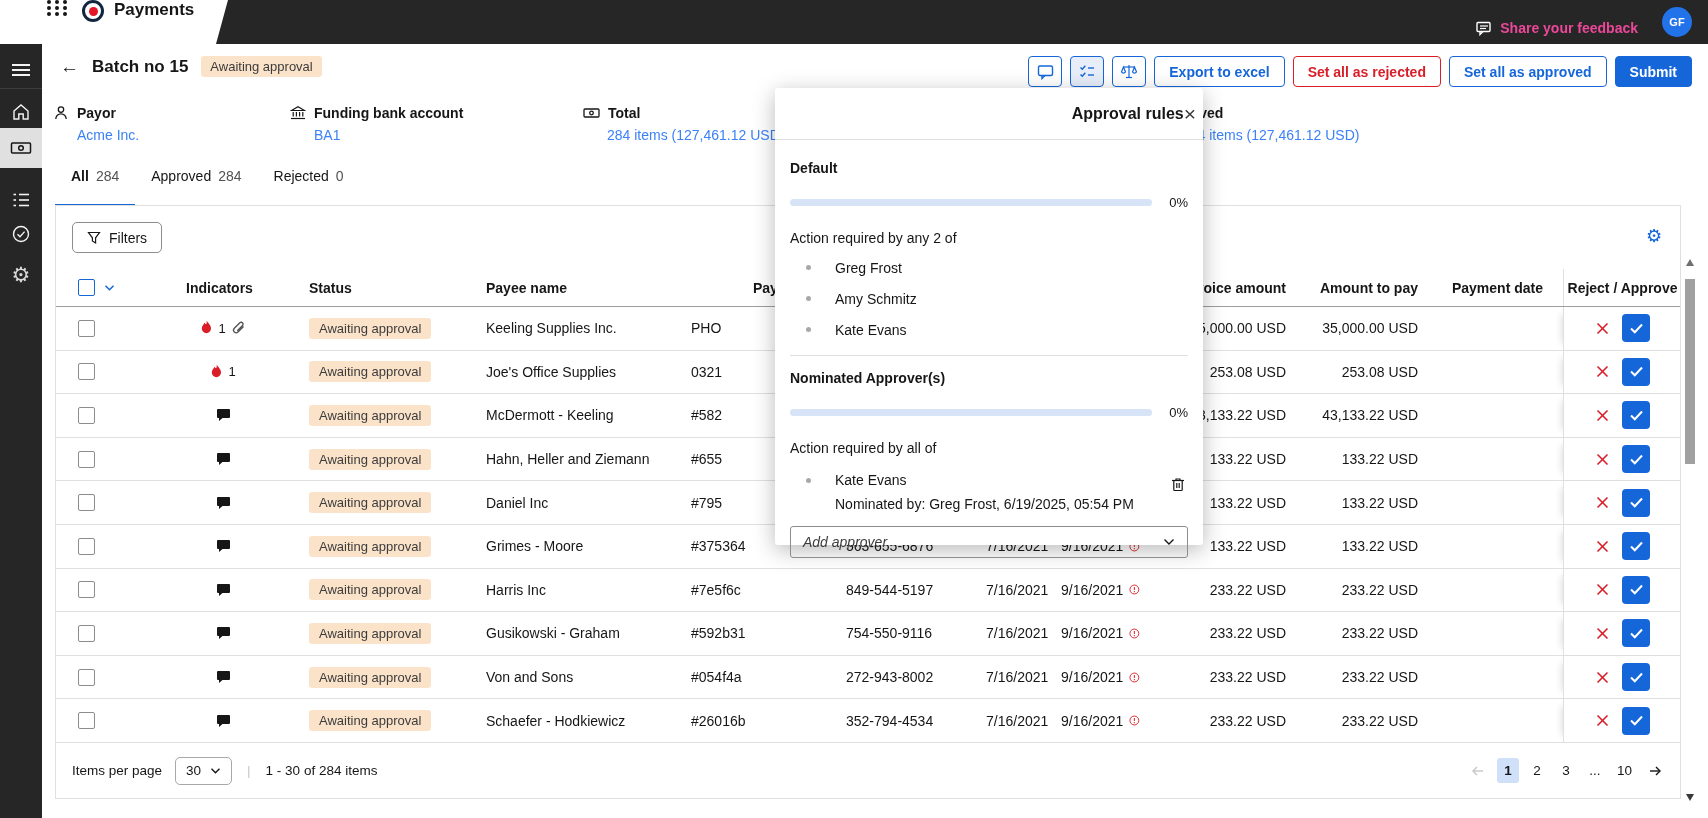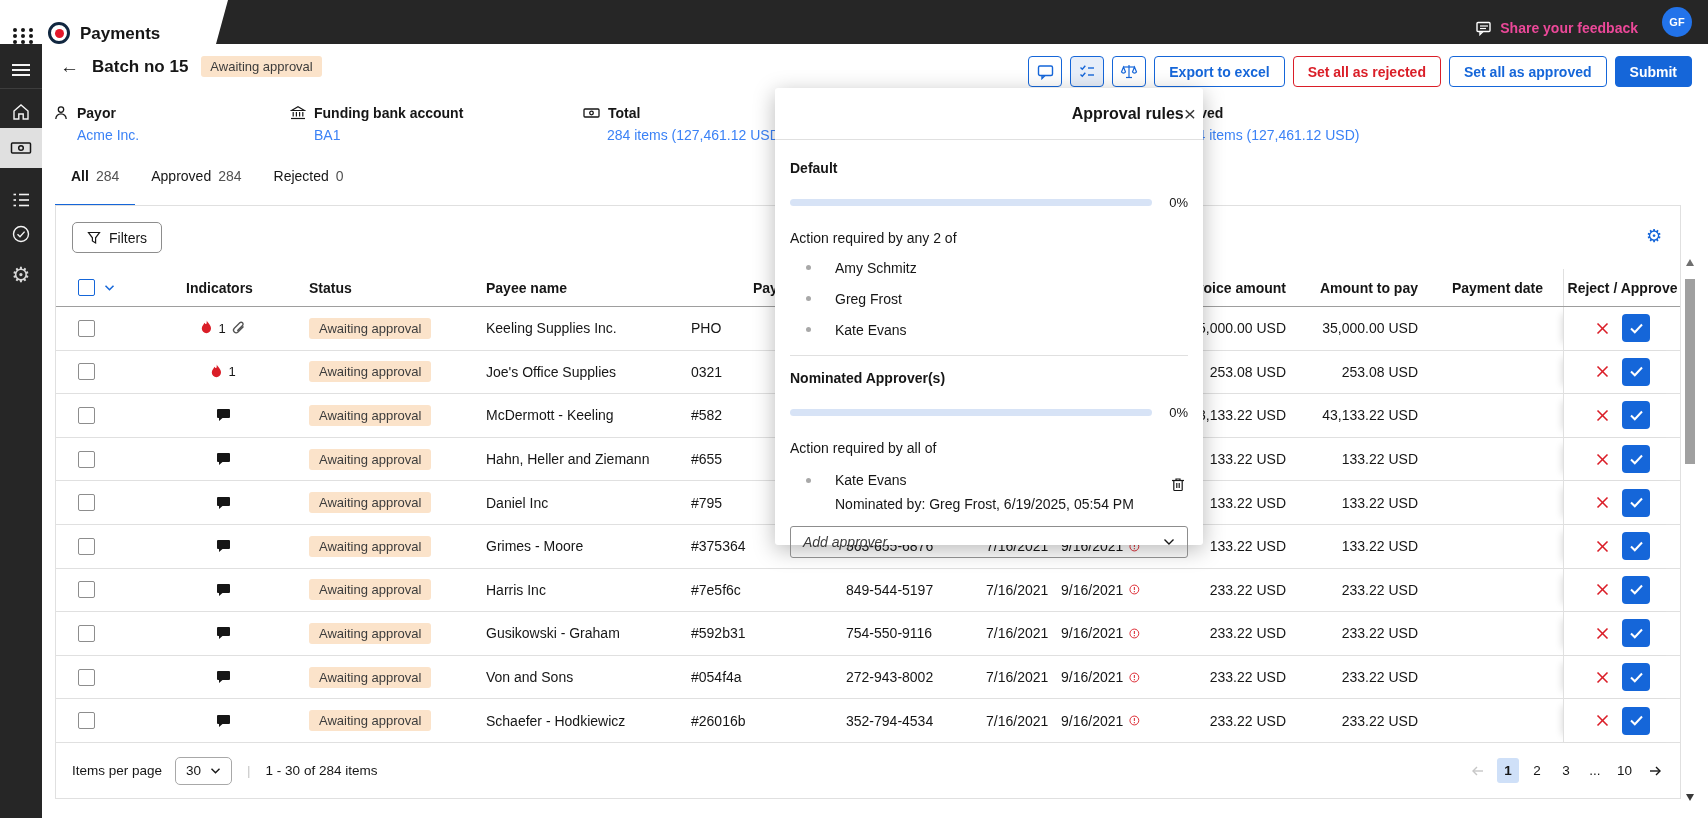--- a/index.html
+++ b/index.html
@@ -6,21 +6,21 @@
     --blue:#1566d9; --red:#da1e28; --ink:#161616; --sub:#525252;
     --line:#e0e0e0; --dark:#262626; --peach:#fbe3ca; --track:#d7e3f6;
   }
   *{box-sizing:border-box;margin:0;padding:0;font-family:"Liberation Sans",sans-serif;}
   body{background:#888;}
   .app{position:relative;width:1708px;height:818px;background:#fff;overflow:hidden;color:var(--ink);font-size:14px;}
 
   
   .topbar{position:absolute;left:0;top:0;width:100%;height:44px;background:var(--dark);}
   .wedge{position:absolute;left:0;top:0;width:240px;height:44px;background:#fff;
-         clip-path:polygon(0 0,228px 0,216px 44px,0 44px);display:flex;align-items:flex-end;}
+         clip-path:polygon(0 0,228px 0,216px 44px,0 44px);display:flex;align-items:flex-start;padding-left:34px;}
   .gridicon{margin-left:13px;display:grid;grid-template-columns:repeat(3,6px);grid-gap:2px;}
   .gridicon i{width:4px;height:4px;border-radius:50%;background:#161616;}
   .logo{margin-left:13px;width:22px;height:22px;border:3px solid #112740;border-radius:50%;
         display:flex;align-items:center;justify-content:center;}
   .logo i{width:9px;height:9px;border-radius:50%;background:#e3172a;}
   .apptitle{margin-left:10px;font-size:17px;font-weight:700;}
   .feedback{position:absolute;right:70px;top:0;height:56px;display:flex;align-items:center;gap:8px;
             color:#ec4899;font-weight:700;font-size:14px;cursor:pointer;}
   .avatar{position:absolute;right:16px;top:7px;width:30px;height:30px;border-radius:50%;background:#2273ea;
           color:#fff;font-size:11px;font-weight:700;display:flex;align-items:center;justify-content:center;cursor:pointer;}
@@ -775,25 +775,25 @@
       <div class="msec-h">Default</div>
       <div class="pbarrow">
         <div class="ptrack"></div>
         <span class="ppct">0%</span>
       </div>
       <div class="mrule">Action required by any 2 of</div>
       <ul class="apprlist">
 
       <li>
             <span class="dot"></span>
-            <span class="aname">Amy Schmitz</span>
+            <span class="aname">Greg Frost</span>
           </li>
           <li>
             <span class="dot"></span>
-            <span class="aname">Greg Frost</span>
+            <span class="aname">Amy Schmitz</span>
           </li>
           <li>
             <span class="dot"></span>
             <span class="aname">Kate Evans</span>
           </li>
         </ul>
       <div class="mdiv"></div>
       <div class="msec-h" style="margin-top:14px;">Nominated Approver(s)</div>
       <div class="pbarrow">
         <div class="ptrack"></div>

